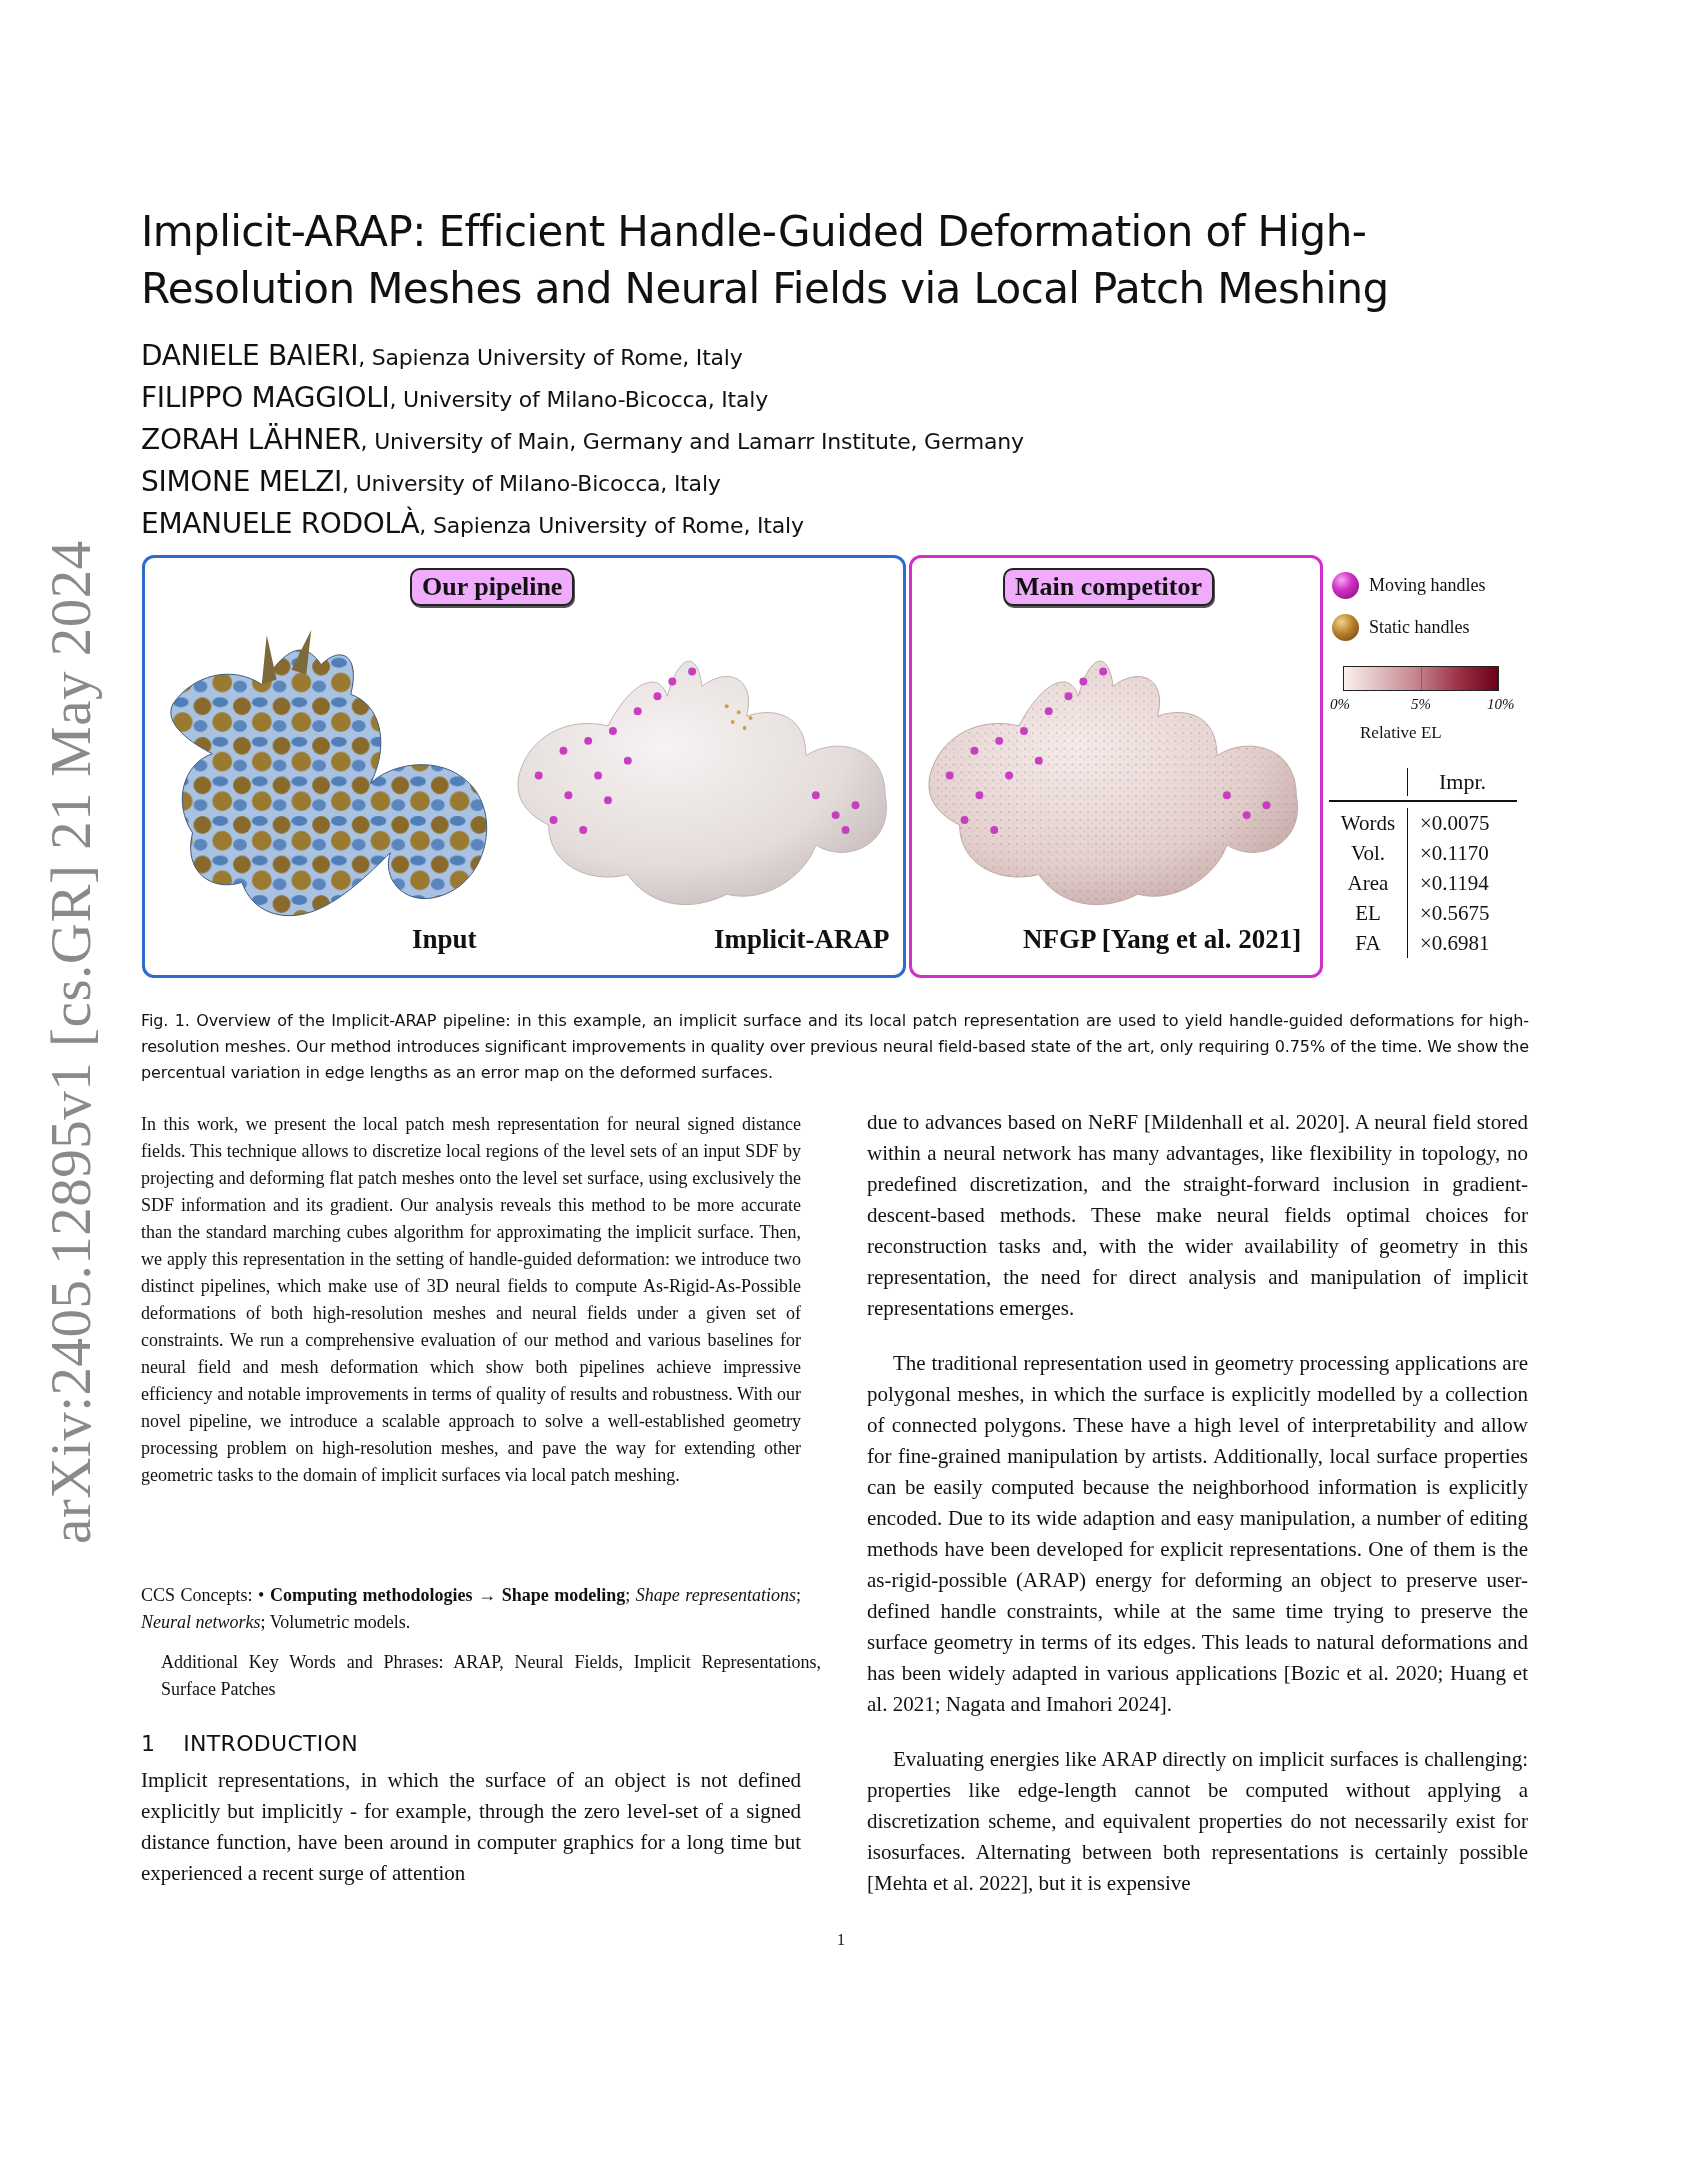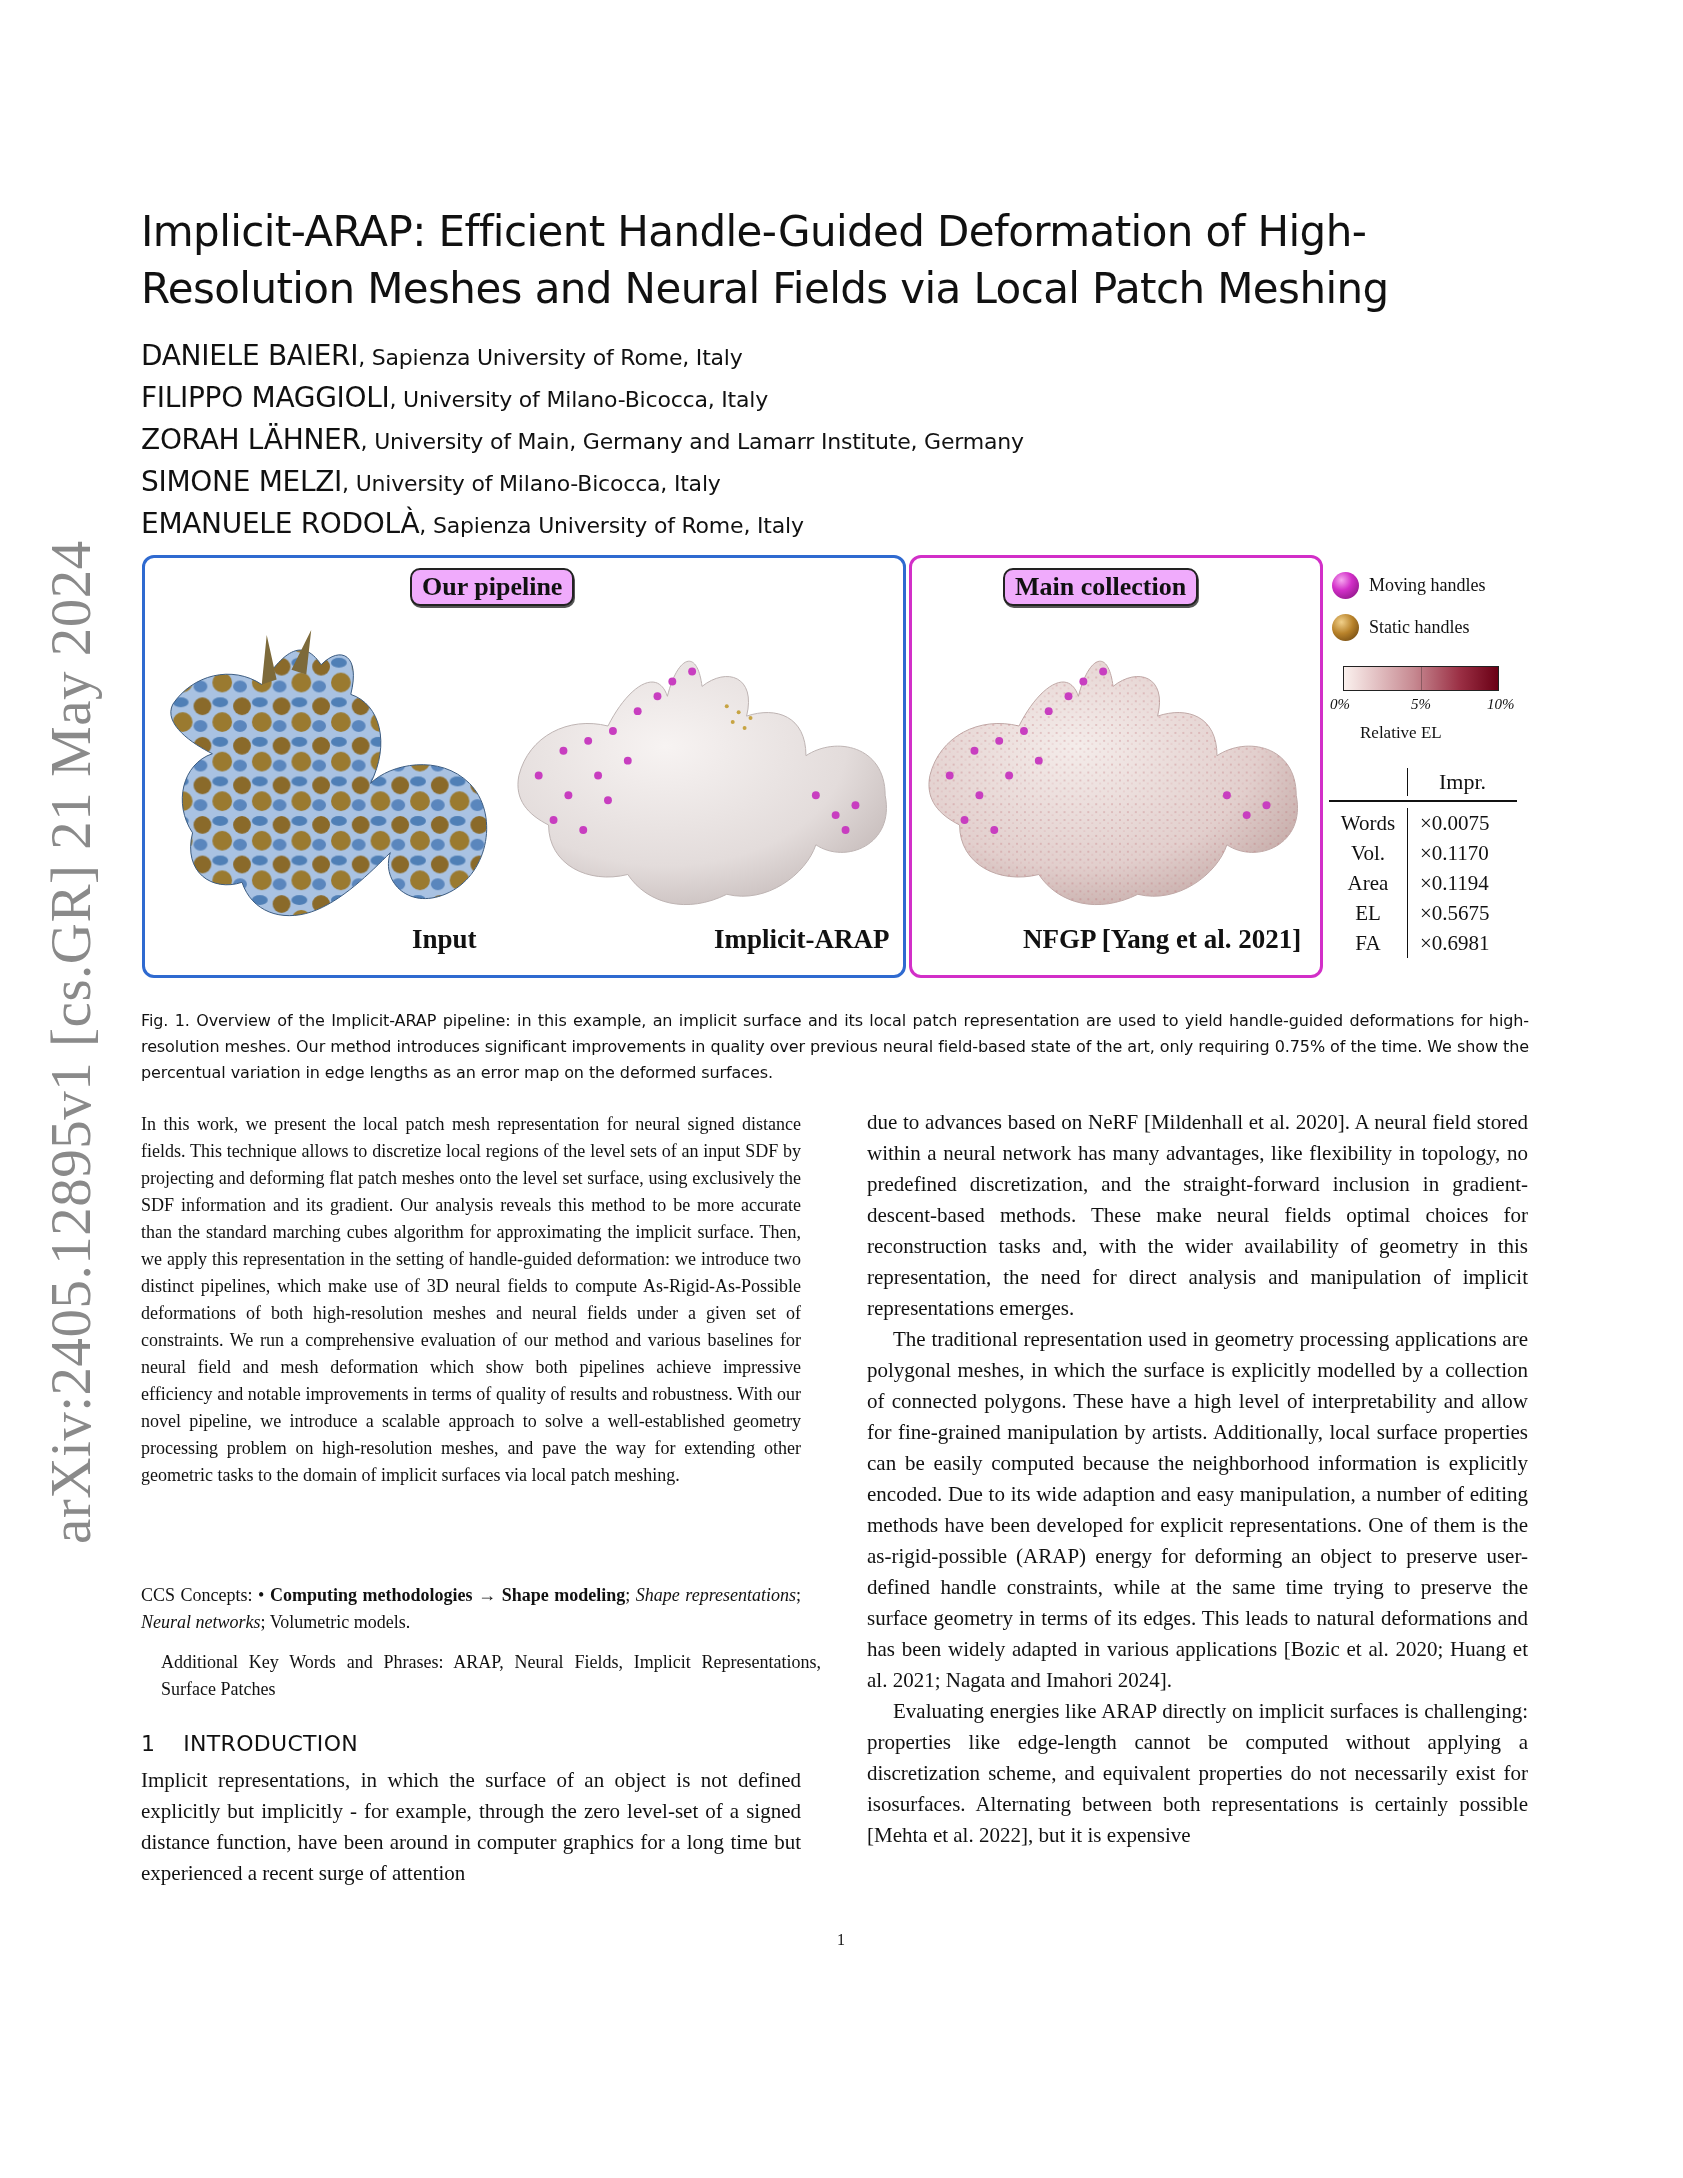--- a/index.html
+++ b/index.html
@@ -77,21 +77,21 @@
   .col { position: absolute; font-family: "Liberation Serif", serif; text-align: justify; }
   .abstract { left: 141px; top: 1111px; width: 660px; font-size: 18px; line-height: 27px; }
   .ccs { left: 141px; top: 1582px; width: 660px; font-size: 18px; line-height: 27px; }
   .keywords { left: 141px; top: 1649px; width: 660px; font-size: 18px; line-height: 27px; margin-left: 20px; }
   .section-h { position: absolute; left: 141px; top: 1731px; font-family: "DejaVu Sans", sans-serif;
     font-size: 22px; letter-spacing: 0.3px; white-space: nowrap; }
   .section-h .num { margin-right: 28px; }
   .intro-left { left: 141px; top: 1765px; width: 660px; font-size: 21px; line-height: 31px; }
   .intro-right { left: 867px; top: 1107px; width: 661px; font-size: 21px; line-height: 31px; }
   .intro-right p { text-indent: 0; }
-  .intro-right p.indent { text-indent: 26px; }
+  .intro-right p.indent { text-indent: 26px; margin-top: 24px; }
 
   .page-number { position: absolute; left: 837px; top: 1931px; font-family: "Liberation Serif", serif; font-size: 16px; }
 
   b { font-weight: bold; }
   i { font-style: italic; }
 </style>
 </head>
 <body>
 
 <div class="arxiv-stamp">arXiv:2405.12895v1  [cs.GR]  21 May 2024</div>
@@ -168,21 +168,21 @@
         <circle cx="232" cy="86" r="2"></circle>
         <circle cx="244" cy="92" r="2"></circle>
       <circle cx="226" cy="96" r="2"></circle>
         <circle cx="238" cy="102" r="2"></circle>
     </g>
   </svg>
   <div class="panel-label" style="left:569px; top:366px;">Implicit-ARAP</div>
 </div>
 
 <div class="fig-panel panel-comp">
-  <div class="panel-tag tag-comp">Main collection</div>
+  <div class="panel-tag tag-comp">Main competitor</div>
   <svg class="mesh" style="left:8px; top:69px;" width="396" height="297" viewBox="0 0 400 300">
     <defs>
       <radialGradient id="pinkMesh" cx="40%" cy="35%" r="70%">
         <stop offset="0%" stop-color="#f4ecea"></stop>
         <stop offset="70%" stop-color="#e2cfcd"></stop>
         <stop offset="100%" stop-color="#c7aeab"></stop>
       </radialGradient>
       <pattern id="speckle" width="8" height="8" patternUnits="userSpaceOnUse">
         <circle cx="2" cy="3" r="0.7" fill="#b55a62"></circle>
         <circle cx="6" cy="6" r="0.5" fill="#c97078"></circle>

